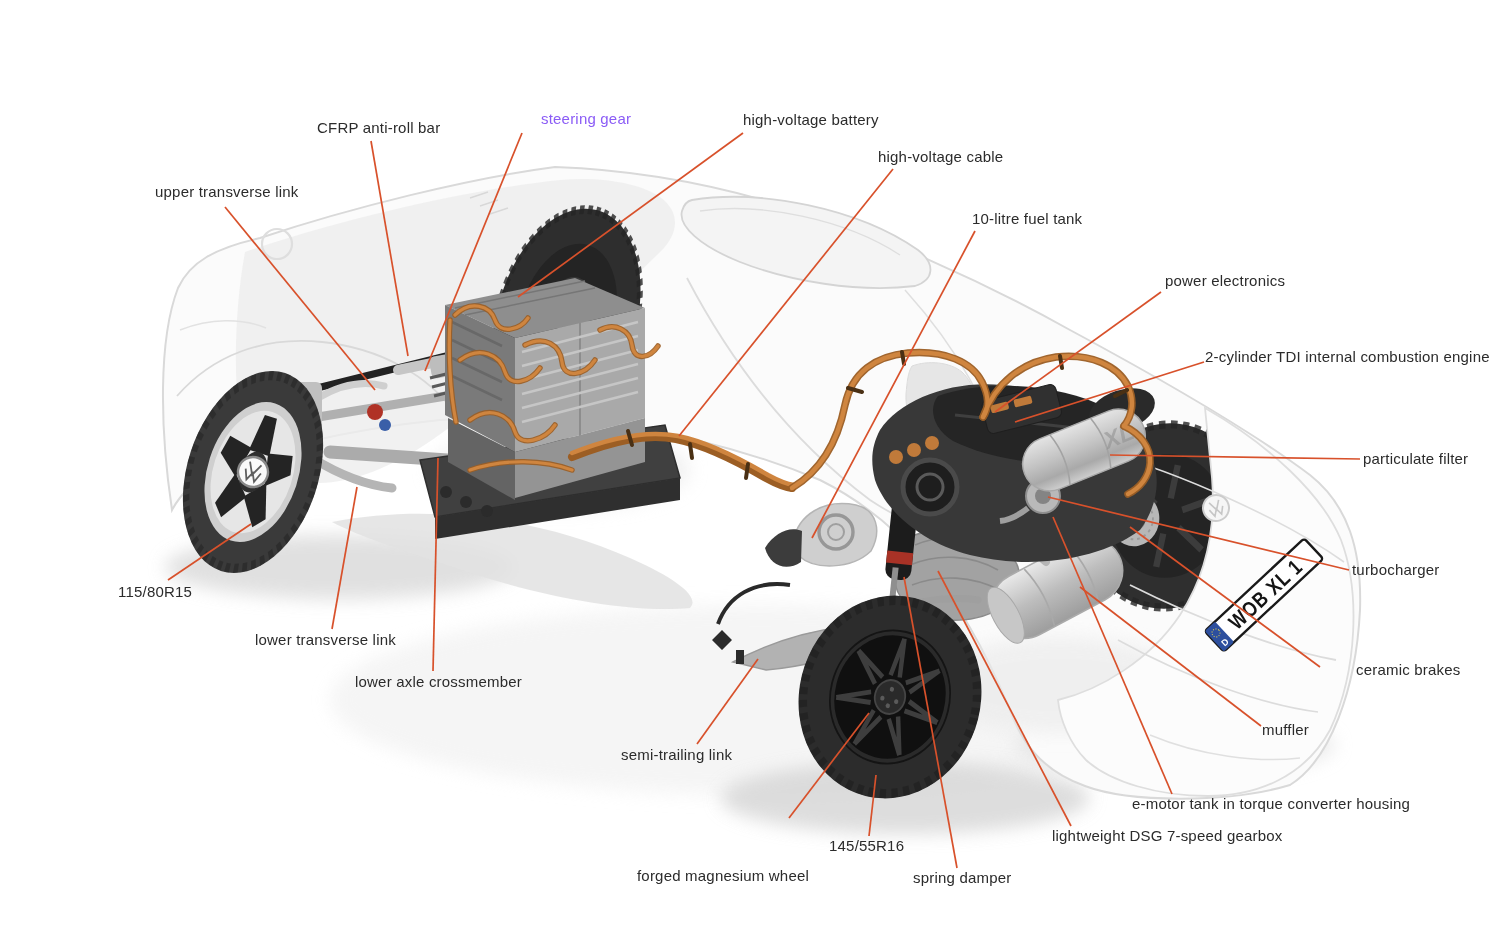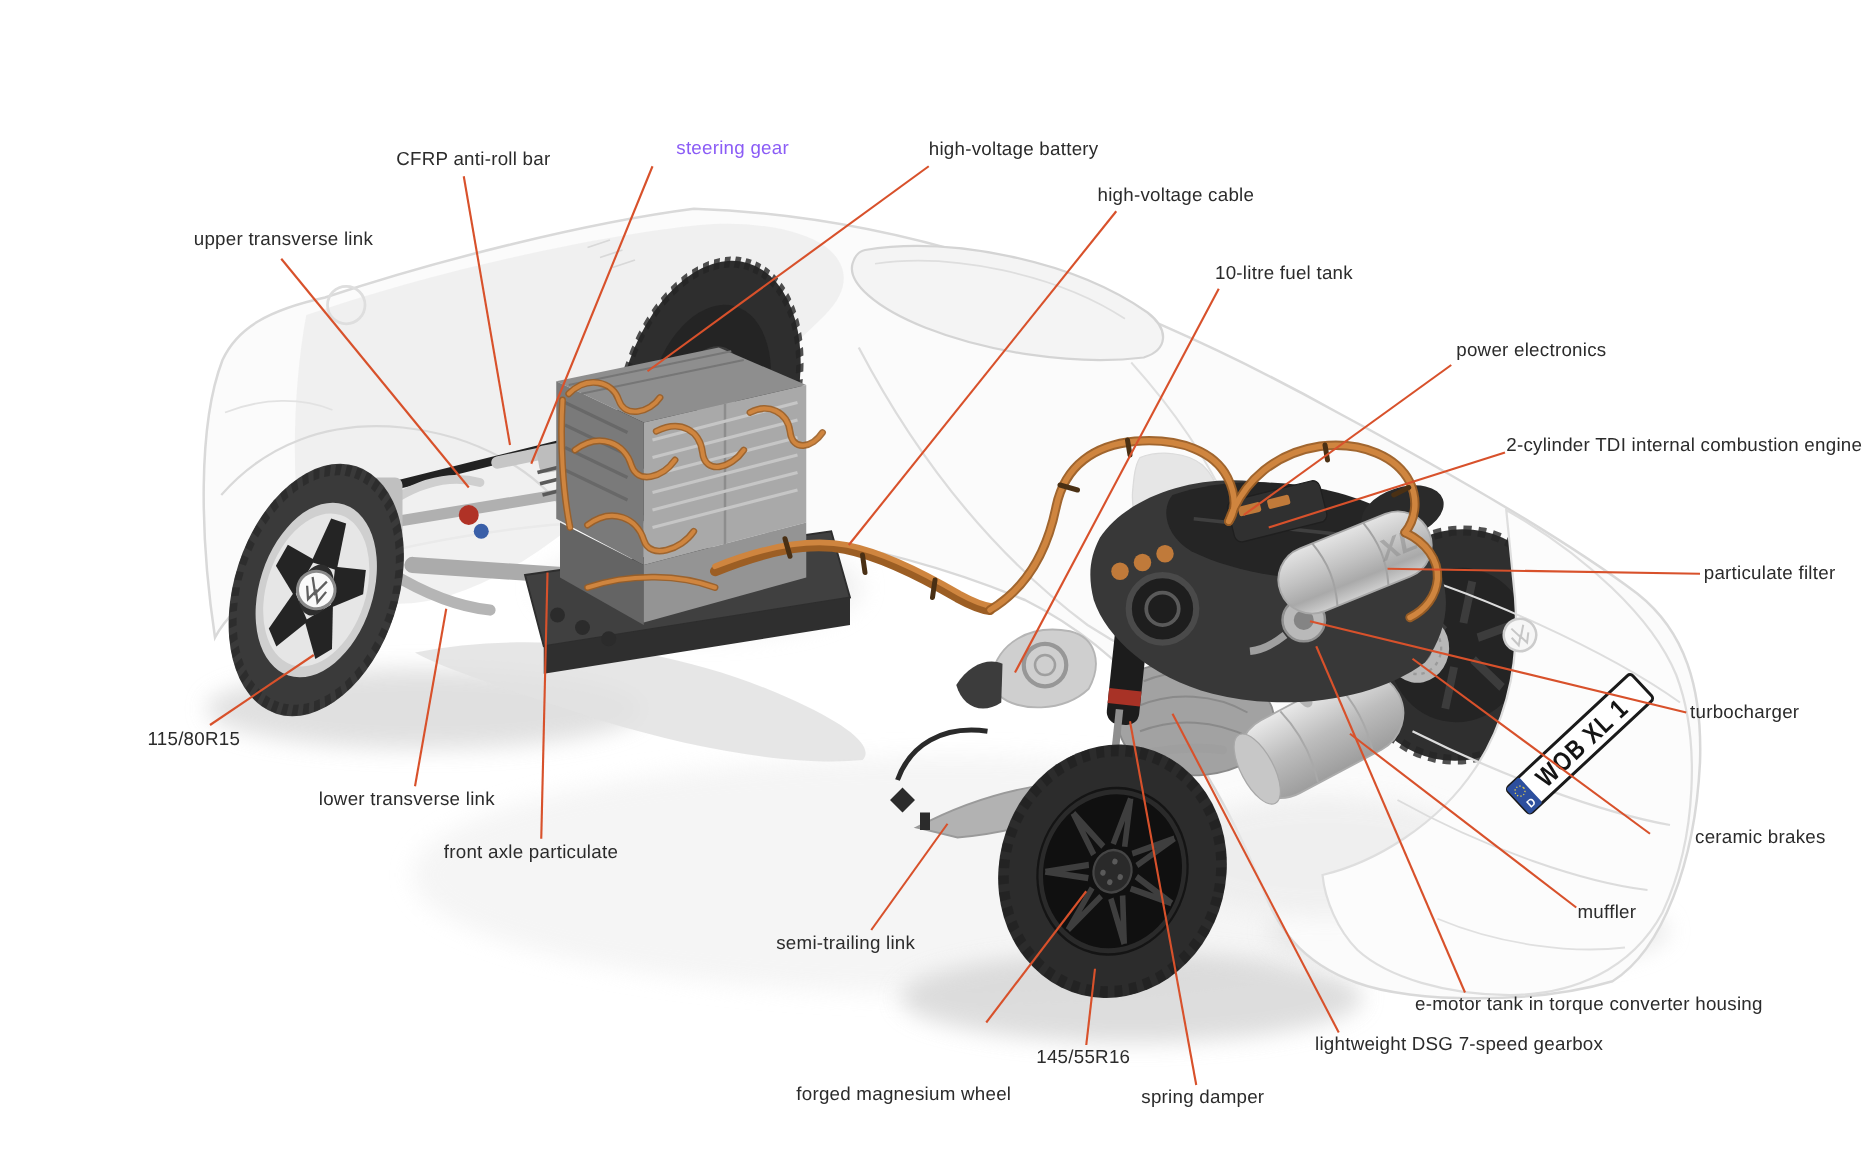--- a/index.html
+++ b/index.html
@@ -364,17 +364,17 @@
       <div class="lbl" style="left: 1363px; top: 451px; color: rgb(43, 43, 43);">particulate filter</div>
       <div class="lbl" style="left: 1352px; top: 562px; color: rgb(43, 43, 43);">turbocharger</div>
       <div class="lbl" style="left: 1356px; top: 662px; color: rgb(43, 43, 43);">ceramic brakes</div>
       <div class="lbl" style="left: 1262px; top: 722px; color: rgb(43, 43, 43);">muffler</div>
       <div class="lbl" style="left: 1132px; top: 796px; color: rgb(43, 43, 43);">e-motor tank in torque converter housing</div>
       <div class="lbl" style="left: 1052px; top: 828px; color: rgb(43, 43, 43);">lightweight DSG 7-speed gearbox</div>
       <div class="lbl" style="left: 913px; top: 870px; color: rgb(43, 43, 43);">spring damper</div>
       <div class="lbl" style="left: 829px; top: 838px; color: rgb(43, 43, 43); text-align: center;">145/55R16</div>
       <div class="lbl" style="left: 637px; top: 868px; color: rgb(43, 43, 43);">forged magnesium wheel</div>
       <div class="lbl" style="left: 621px; top: 747px; color: rgb(43, 43, 43);">semi-trailing link</div>
-      <div class="lbl" style="left: 355px; top: 674px; color: rgb(43, 43, 43);">front axle particulate</div>
+      <div class="lbl" style="left: 355px; top: 674px; color: rgb(43, 43, 43);">lower axle crossmember</div>
       <div class="lbl" style="left: 255px; top: 632px; color: rgb(43, 43, 43); text-align: right;">lower transverse link</div>
       <div class="lbl" style="left: 118px; top: 584px; color: rgb(43, 43, 43);">115/80R15</div>
     </div>
 </div>
 
 </body></html>

